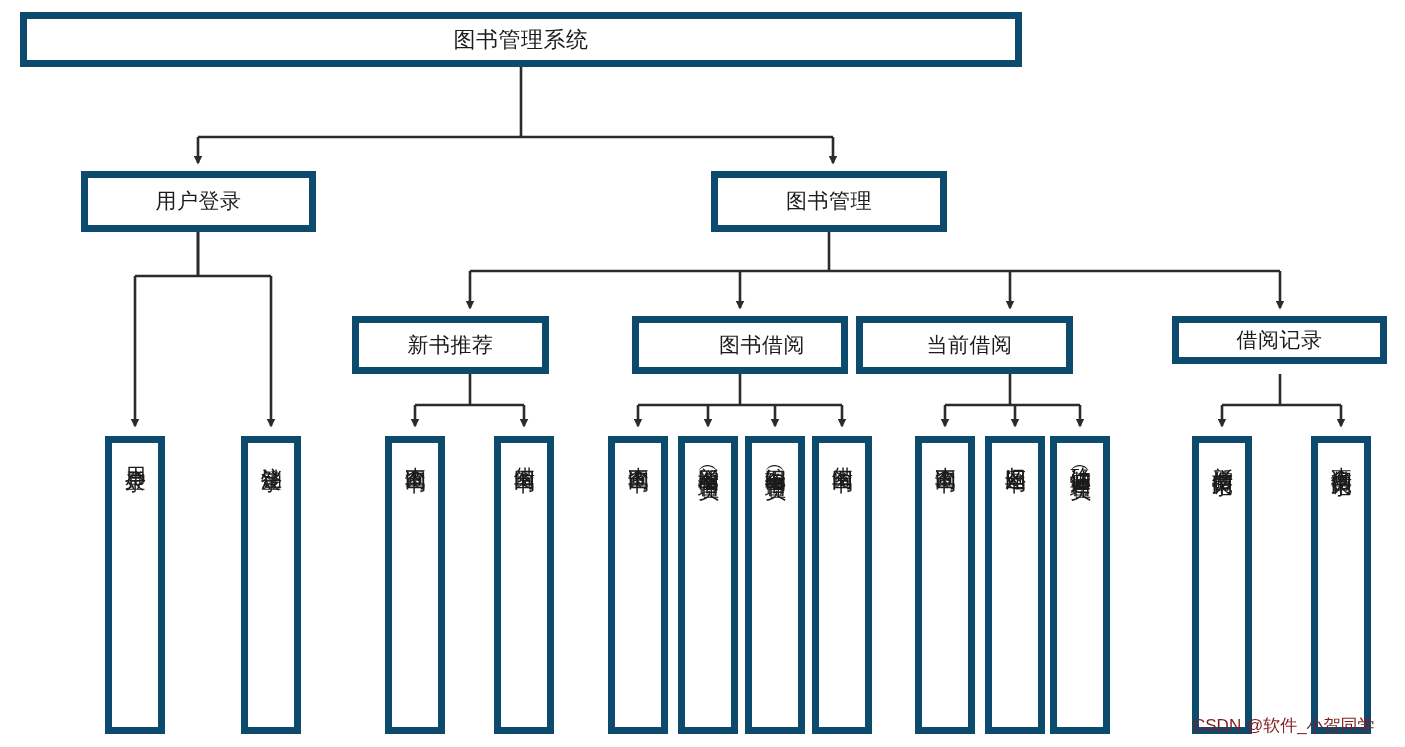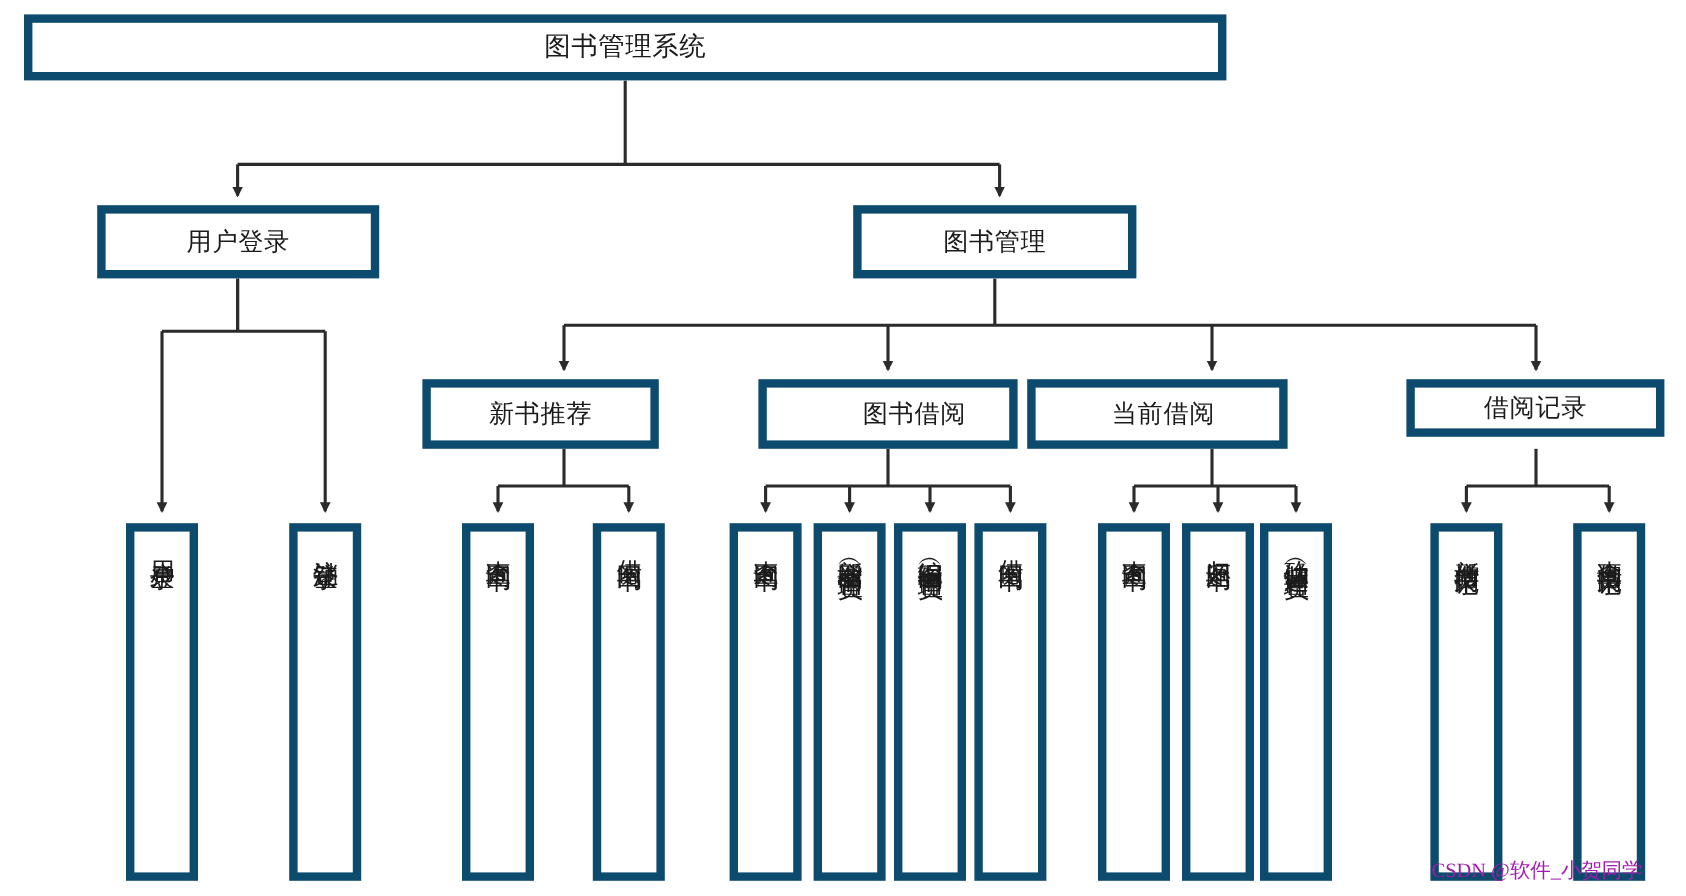--- a/index.html
+++ b/index.html
@@ -63,24 +63,24 @@
     text-orientation: upright;
     line-height: 1.18;
     letter-spacing: 2px;
     white-space: nowrap;
   }
   .watermark {
     position: absolute;
     left: 1193px;
     top: 714px;
     font-size: 17px;
-    color: #a21caf;
+    color: #7f1d1d;
     white-space: nowrap;
     z-index: 5;
-    font-family: Liberation Serif, serif;
+    font-family: Liberation Sans, sans-serif;
   }
 </style>
 </head>
 <body>
 
 <div id="canvas">
 
   <svg id="edges" viewBox="0 0 1405 747" xmlns="http://www.w3.org/2000/svg">
     <defs>
       <marker id="arrow" markerWidth="9" markerHeight="9" refX="7.5" refY="4.5" orient="auto" markerUnits="userSpaceOnUse">

